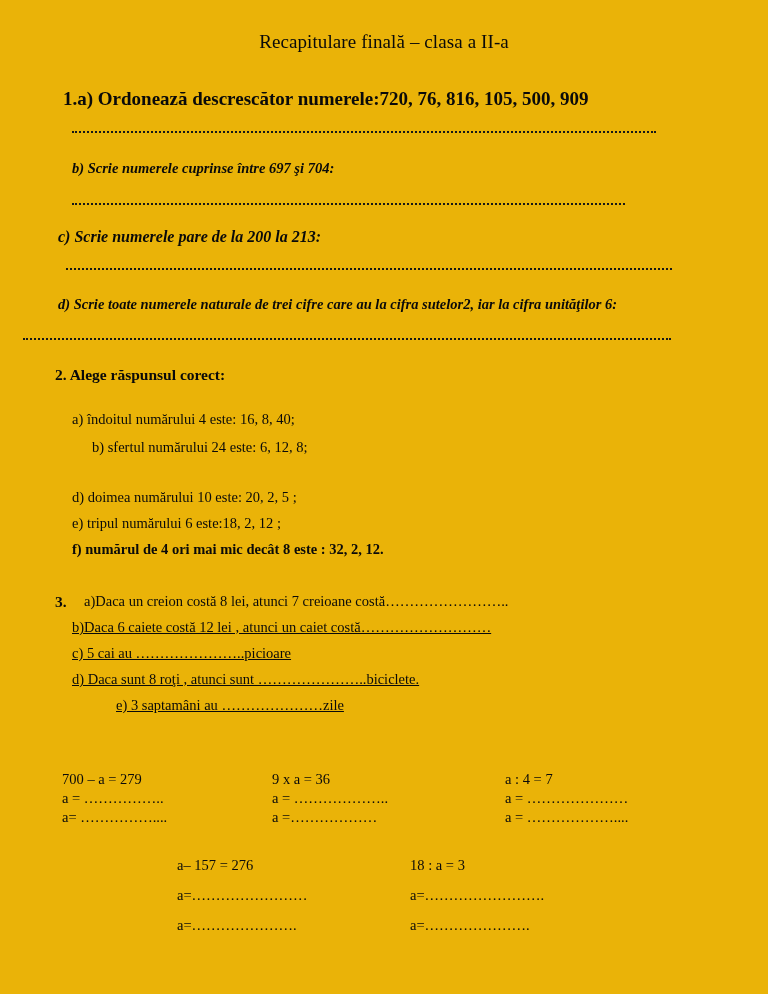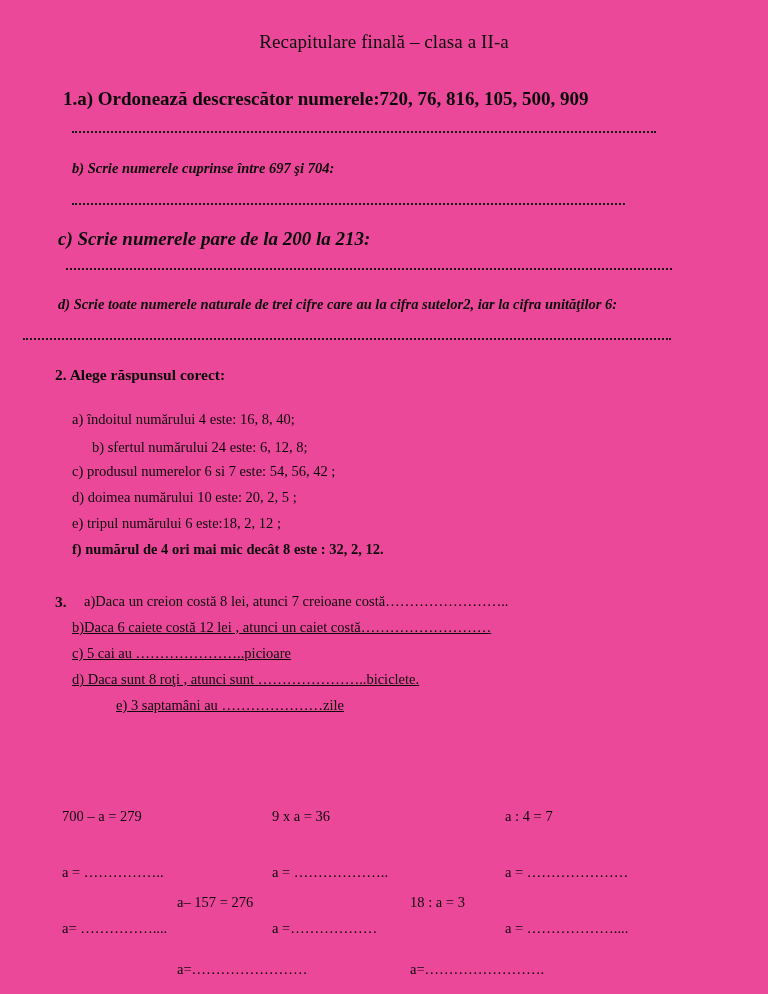--- a/index.html
+++ b/index.html
@@ -12,21 +12,21 @@
     height: 994px;
     position: relative;
     font-family: "Liberation Serif", "DejaVu Serif", serif;
     color: #0a0a0a;
     overflow: hidden;
   }
   .page {
     position: relative;
     width: 768px;
     height: 994px;
-    background: #ec4899;
+    background: #eab308;
   }
 
   
   .doc-title {
     position: absolute;
     top: 31px;
     left: 0;
     width: 768px;
     text-align: center;
     font-size: 19px;
@@ -49,21 +49,21 @@
     position: absolute;
     height: 3px;
     border-bottom: 2.5px dotted #171717;
   }
 
   
   #q1a      { top: 88px;  left: 63px;  font-size: 19px; font-family: Liberation Serif, serif; }
   #rule1a   { top: 128px; left: 72px;  width: 584px; }
   #q1b      { top: 160px; left: 72px;  font-size: 14.5px; }
   #rule1b   { top: 200px; left: 72px;  width: 553px; }
-  #q1c      { top: 228px; left: 58px;  font-size: 19px; }
+  #q1c      { top: 228px; left: 58px;  font-size: 16px; }
   #rule1c   { top: 265px; left: 66px;  width: 606px; }
   #q1d      { top: 296px; left: 58px;  font-size: 14.5px; }
   #rule1d   { top: 335px; left: 23px;  width: 648px; }
 
   
   #q2head   { top: 366px; left: 55px;  font-size: 15.5px; }
   .q2item   { left: 72px; font-size: 14.5px; }
   #q2a { top: 411px; }
   #q2b { top: 439px; margin-left: 20px; }
   #q2c { top: 463px; }
@@ -107,21 +107,21 @@
   }
   .eqcol-b {
     position: absolute;
     font-size: 14.5px;
     line-height: 30px;
     white-space: nowrap;
   }
   #eqcol4 { left: 177px; }
   #eqcol5 { left: 410px; }
 
-  .eqline { display: block; margin-top: 37px; }
+  .eqline { display: block; }
 </style>
 </head>
 <body>
 
 <div class="page">
 
   <div class="doc-title">Recapitulare finală – clasa a II-a</div>
 
   <div class="q-line bold" id="q1a">1.a) Ordonează descrescător numerele:720, 76, 816, 105, 500, 909</div>
   <div class="dotrule" id="rule1a"></div>
@@ -131,21 +131,20 @@
 
   <div class="q-line bolditalic" id="q1c">c) Scrie numerele pare de la 200 la 213:</div>
   <div class="dotrule" id="rule1c"></div>
 
   <div class="q-line bolditalic" id="q1d">d) Scrie toate numerele naturale de trei cifre care au la cifra sutelor2, iar la cifra unităţilor 6:</div>
   <div class="dotrule" id="rule1d"></div>
 
   <div class="q-line bold" id="q2head">2.   Alege răspunsul corect:</div>
   <div class="q-line q2item" id="q2a">a) îndoitul numărului  4 este:  16,      8,      40;</div>
   <div class="q-line q2item" id="q2b">b) sfertul numărului  24 este:  6,     12,     8;</div>
-  <div class="q-line q2item" id="q2c">c) produsul numerelor 6 si 7 este: 54,     56,    42 ;</div>
   <div class="q-line q2item" id="q2d">d) doimea numărului 10 este: 20,     2,    5 ;</div>
   <div class="q-line q2item" id="q2e">e) tripul numărului  6 este:18,    2,     12 ;</div>
   <div class="q-line q2item" id="q2f">f) numărul de 4  ori mai mic decât  8 este : 32,     2,     12.</div>
 
   <div class="q-line" id="q3num">3.</div>
   <div class="q-line" id="q3a">a)Daca un creion costă 8 lei, atunci 7 creioane costă……………………..</div>
   <div class="q-line q3item" id="q3b">b)Daca 6 caiete costă   12 lei , atunci un caiet costă………………………</div>
   <div class="q-line q3item" id="q3c">c) 5 cai  au …………………..picioare</div>
   <div class="q-line q3item" id="q3d">d) Daca sunt 8 roţi , atunci sunt …………………..biciclete.</div>
   <div class="q-line q3item" id="q3e">e) 3 saptamâni au …………………zile</div>

